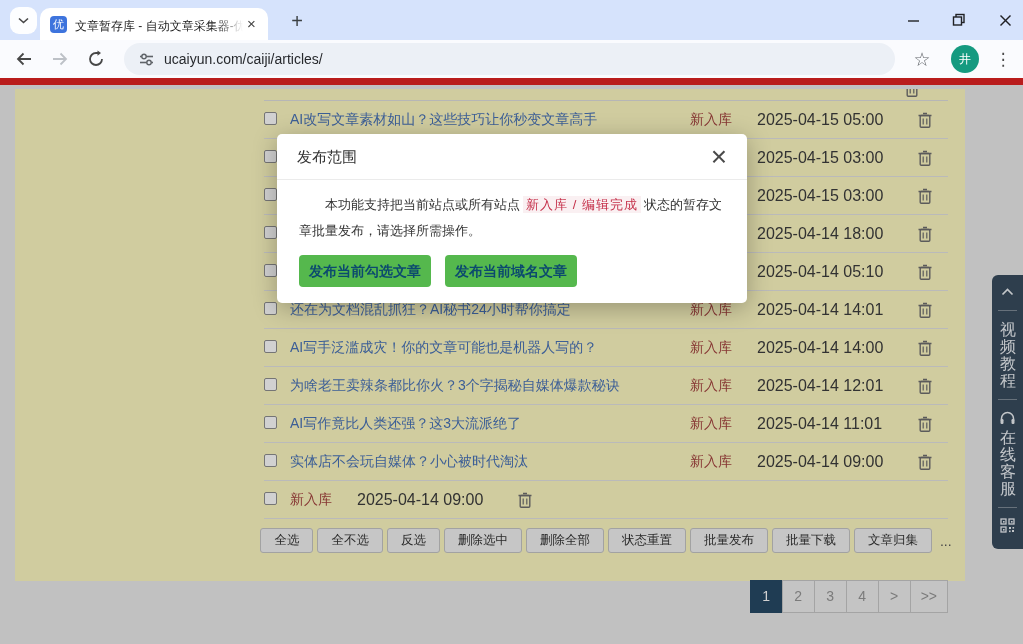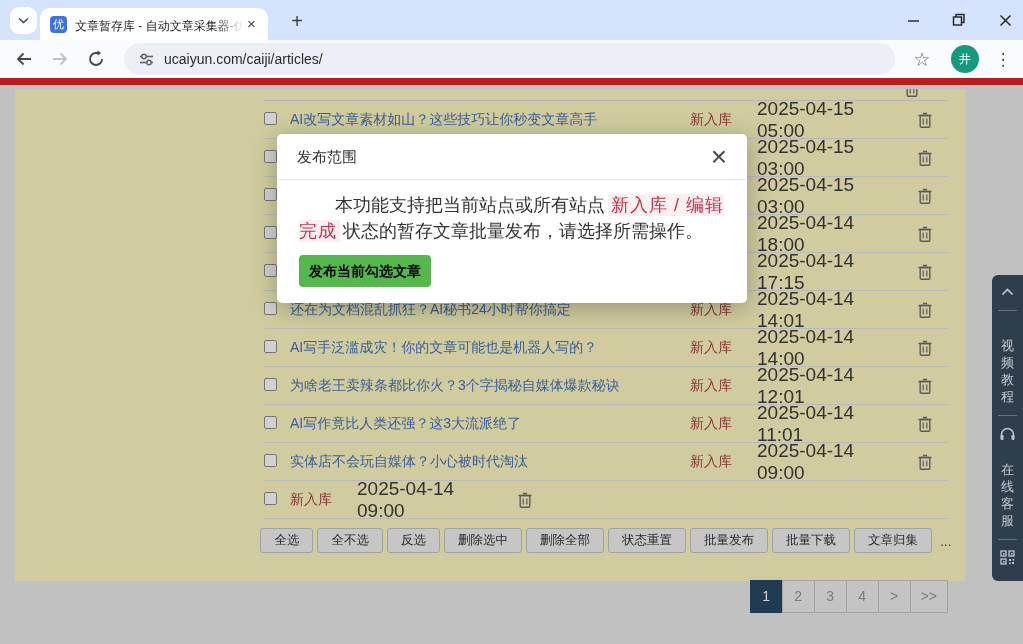--- a/index.html
+++ b/index.html
@@ -38,48 +38,48 @@
   .tablewrap{position:absolute;left:249px;top:0;width:684px;}
 
   .row-partial{height:12px;border-bottom:1px solid #dedede;position:relative;overflow:hidden;}
   .row-partial .trash{position:absolute;left:640px;top:-9px;}
   .row{display:flex;align-items:center;height:38px;border-bottom:1px solid #e3e3e3;}
   .cell-cb{flex:none;width:26px;}
   .cb{display:inline-block;width:13px;height:13px;border:1px solid #8f8f8f;border-radius:2px;background:#fff;cursor:pointer;}
   .cell-title{flex:1;min-width:0;overflow:hidden;white-space:nowrap;}
   .cell-title a{font-size:14px;color:var(--link_blue);text-decoration:none;cursor:pointer;}
   .cell-status{flex:none;width:67px;font-size:14px;color:var(--status_red);}
-  .cell-date{flex:none;width:145px;font-size:19px;color:#3d3d3d;}
+  .cell-date{flex:none;width:145px;font-size:16px;color:#3d3d3d;}
   .cell-trash{flex:none;width:46px;display:flex;justify-content:center;}
   .trash{cursor:pointer;display:inline-block;line-height:0;}
 
   .btnrow{display:flex;align-items:center;margin-top:9px;justify-content:center;}
   .bulkbtn{height:25px;line-height:23px;padding:0 13px;margin-right:4px;background:#f2f2f2;border:1px solid #c6c6c6;border-radius:3px;font-size:12.5px;color:#333;cursor:pointer;white-space:nowrap;}
   .morebtn{font-size:14px;color:#555;margin-left:4px;cursor:pointer;}
 
   .pagerow{margin-top:27px;display:flex;justify-content:flex-end;}
   .pagebtn{min-width:33px;height:33px;line-height:31px;text-align:center;padding:0 10px;background:#efefef;border:1px solid #c9c9c9;margin-left:-1px;font-size:14px;color:#979797;cursor:pointer;}
   .pagebtn.active{background:var(--page_active_bg);border-color:var(--page_active_bg);color:#fff;}
 
   
   .floatbar{position:absolute;right:0;top:190px;width:31px;background:var(--sidebar_bg);border-radius:6px 0 0 6px;display:flex;flex-direction:column;align-items:center;padding:13px 0 12px;color:#eef2f6;z-index:10;}
   .floatbar .sep{width:19px;height:1px;background:rgba(255,255,255,.35);margin:10px 0;}
-  .vlabel{width:15px;font-size:13px;line-height:17px;text-align:center;cursor:pointer;word-break:break-all;margin-top:16px;}
+  .vlabel{width:15px;font-size:16px;line-height:17px;text-align:center;cursor:pointer;word-break:break-all;}
   .fbicon{cursor:pointer;line-height:0;margin-bottom:4px;}
 
   
   .dim{position:absolute;left:0;top:85px;width:1023px;height:559px;background:rgba(0,0,0,.18);z-index:40;}
   .modal{position:absolute;left:277px;top:134px;width:470px;height:169px;background:#fff;border-radius:5px;box-shadow:0 5px 25px rgba(0,0,0,.28);z-index:60;}
   .modal-head{height:46px;line-height:46px;padding:0 20px;font-size:15px;color:#333;border-bottom:1px solid #ebebeb;}
   .modal-close{position:absolute;right:14px;top:6px;font-size:28px;font-weight:300;color:#4a4a4a;cursor:pointer;line-height:34px;padding:0 6px;}
   .modal-body{padding:12px 22px 0;}
-  .modal-text{font-size:18px;line-height:26px;color:#333;text-indent:2em;}
+  .modal-text{font-size:13px;line-height:26px;color:#333;text-indent:2em;}
   .hl-group{background:#faf0f2;color:var(--highlight_red);padding:1px 3px;margin:0 3px;letter-spacing:1px;}
   .modal-btns{display:flex;gap:14px;margin-top:11px;}
-  .modal-btn{height:32px;line-height:32px;padding:0 10px;background:var(--accent_green);color:#000000;font-size:14px;font-weight:bold;border:none;border-radius:4px;cursor:pointer;white-space:nowrap;}
+  .modal-btn{height:32px;line-height:32px;padding:0 10px;background:var(--accent_green);color:#0c4a6e;font-size:14px;font-weight:bold;border:none;border-radius:4px;cursor:pointer;white-space:nowrap;}
 </style>
 </head>
 <body>
 
 <div class="tabstrip">
   <div class="tab-pill">
     <svg width="11" height="7" viewBox="0 0 11 7">
         <polyline points="1,1.5 5.5,5.5 10,1.5" fill="none" stroke="#474747" stroke-width="1.6"></polyline>
       </svg>
   </div>
@@ -223,21 +223,21 @@
                   <line x1="9.8" y1="7.5" x2="9.8" y2="13.5" stroke="#707070" stroke-width="1.2"></line>
                 </svg>
               </span>
             </span>
           </div>
 
           <div class="row">
             <span class="cell-cb"><span class="cb"></span></span>
             <span class="cell-title"><a></a></span>
             <span class="cell-status"></span>
-            <span class="cell-date">2025-04-14 17:15</span>
+            <span class="cell-date">2025-04-14 05:10</span>
             <span class="cell-trash">
               <span class="trash">
                 <svg width="16" height="18" viewBox="0 0 16 18">
                   <path d="M6 2.5h4M1.5 4.5h13" fill="none" stroke="#707070" stroke-width="1.4"></path>
                   <rect x="3.2" y="4.5" width="9.6" height="11.8" rx="1" fill="none" stroke="#707070" stroke-width="1.4"></rect>
                   <line x1="6.2" y1="7.5" x2="6.2" y2="13.5" stroke="#707070" stroke-width="1.2"></line>
                   <line x1="9.8" y1="7.5" x2="9.8" y2="13.5" stroke="#707070" stroke-width="1.2"></line>
                 </svg>
               </span>
             </span>
@@ -420,15 +420,16 @@
 <div class="modal">
   <div class="modal-head">发布范围</div>
   <span class="modal-close">×</span>
   <div class="modal-body">
     <p class="modal-text">
       <span>本功能支持把当前站点或所有站点</span><span class="hl-group"><span>新入库</span> <span>/</span> <span>编辑完成</span></span><span>状态的暂存文章批量发布，请选择所需操作。</span>
     </p>
     <div class="modal-btns">
 
     <button class="modal-btn">发布当前勾选文章</button>
+        <button class="modal-btn">发布当前域名文章</button>
       </div>
   </div>
 </div>
 
 </body></html>

